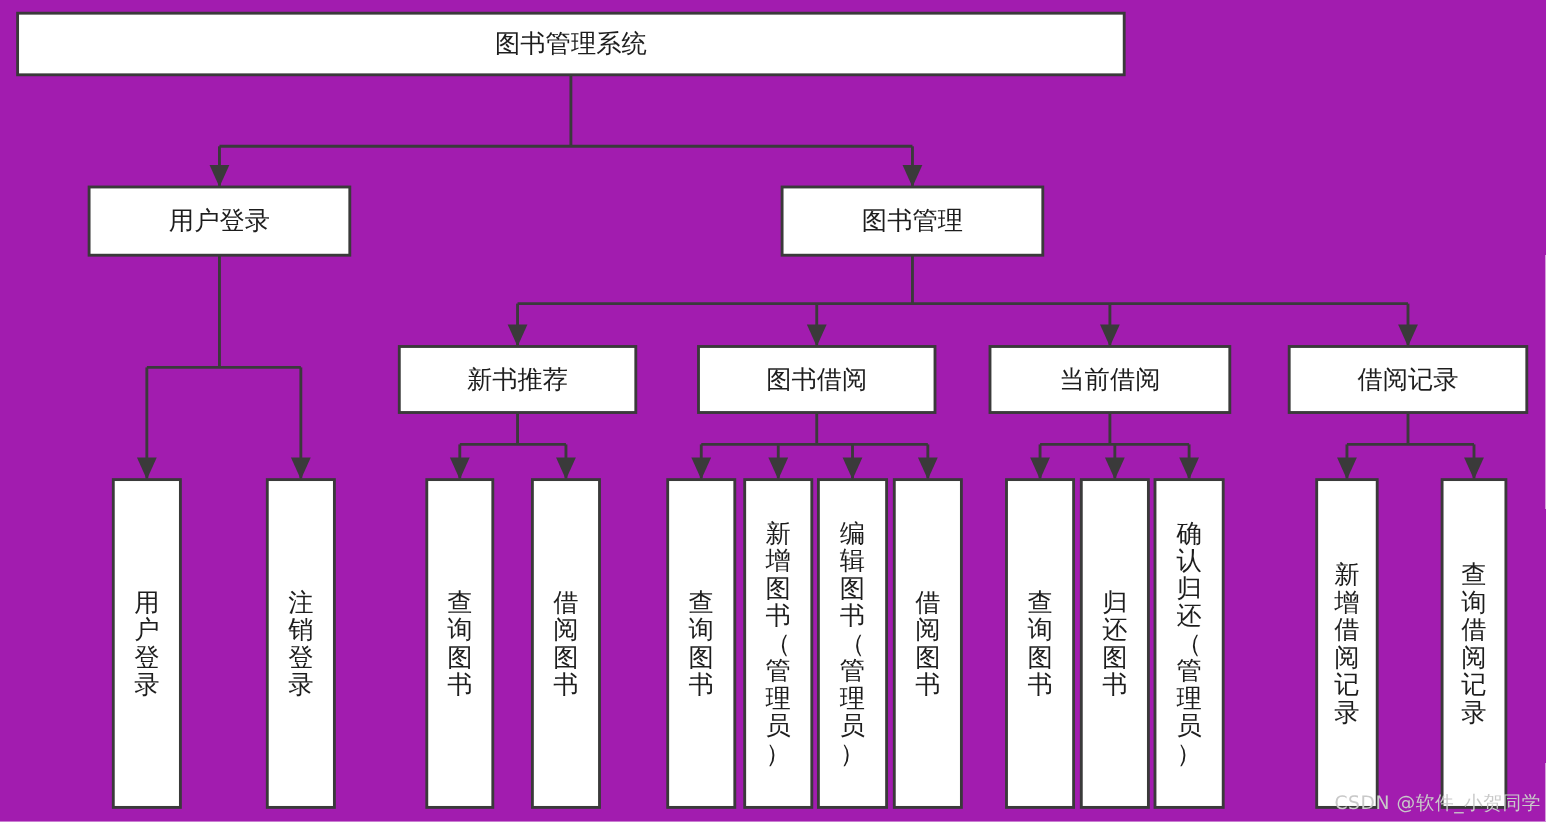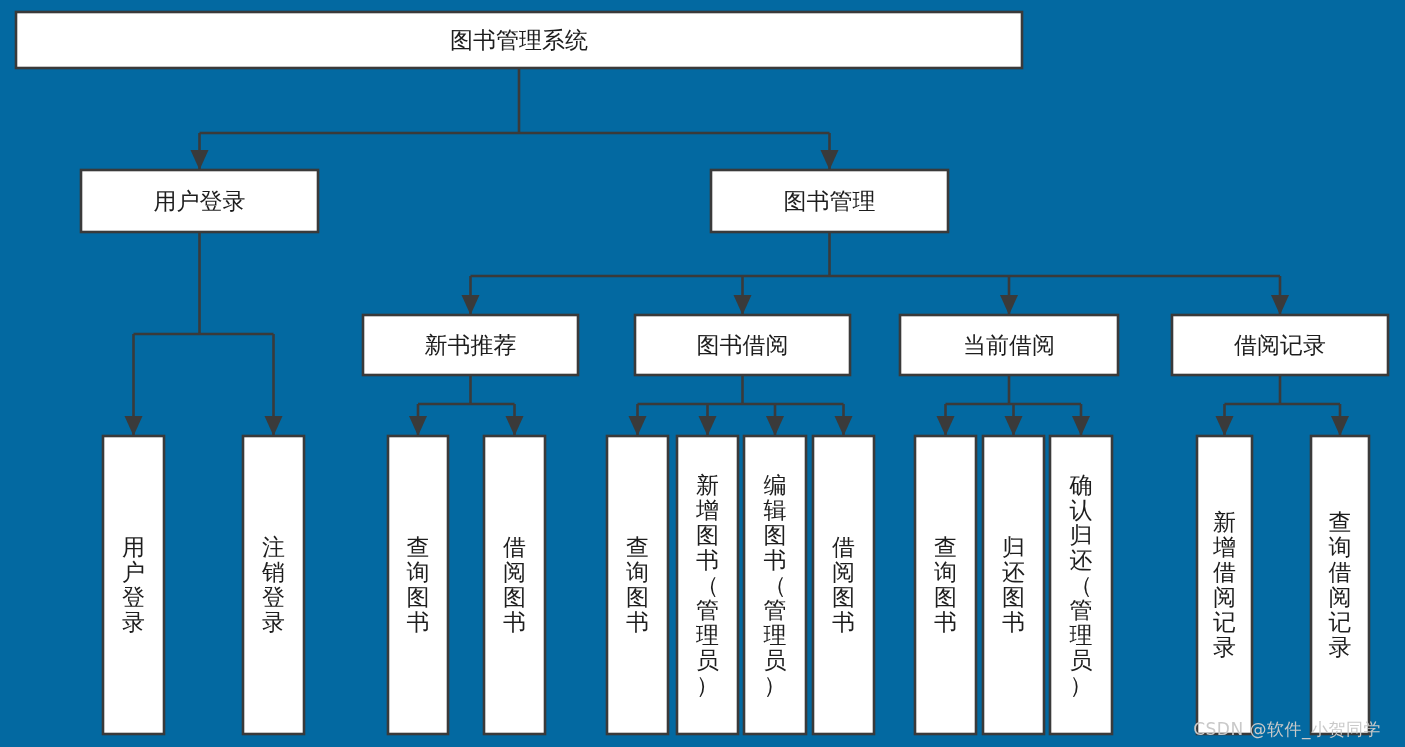--- a/index.html
+++ b/index.html
@@ -8,21 +8,21 @@
     padding: 0;
     background: #ffffff;
   }
   body {
     font-family: "DejaVu Sans", "Liberation Sans", sans-serif;
   }
   #canvas-wrap {
     position: relative;
     width: 1405px;
     height: 747px;
-    background: #0369a1;
+    background: #a21caf;
     overflow: hidden;
   }
   svg#diagram {
     position: absolute;
     left: 0;
     top: 0;
     width: 1405px;
     height: 747px;
     display: block;
   }
@@ -49,21 +49,21 @@
     dominant-baseline: middle;
   }
   .node-label-v {
     fill: #1d1d1d;
     font-family: "DejaVu Sans", "Liberation Sans", sans-serif;
     font-size: 23px;
     text-anchor: middle;
   }
   .watermark {
     position: absolute;
-    right: 24px;
+    right: 4px;
     bottom: 6px;
     font-family: "DejaVu Sans", "Liberation Sans", sans-serif;
     font-size: 17px;
     color: #c9c9c9;
     letter-spacing: 0.5px;
     white-space: nowrap;
     pointer-events: none;
   }
 </style>
 </head>

